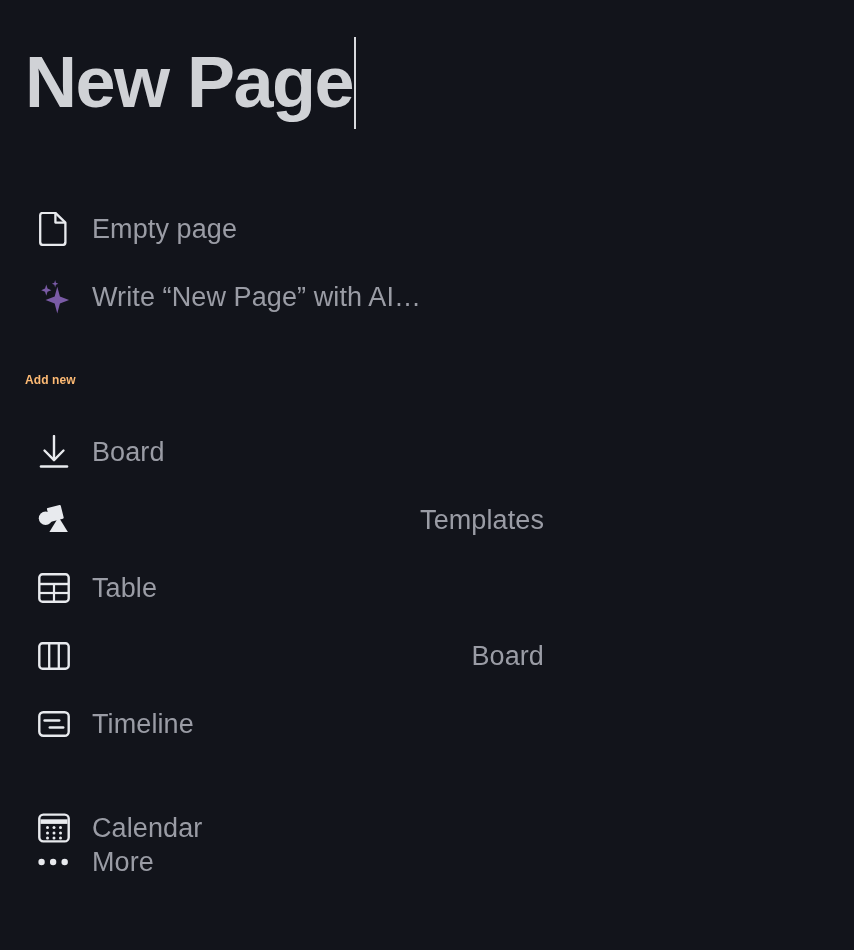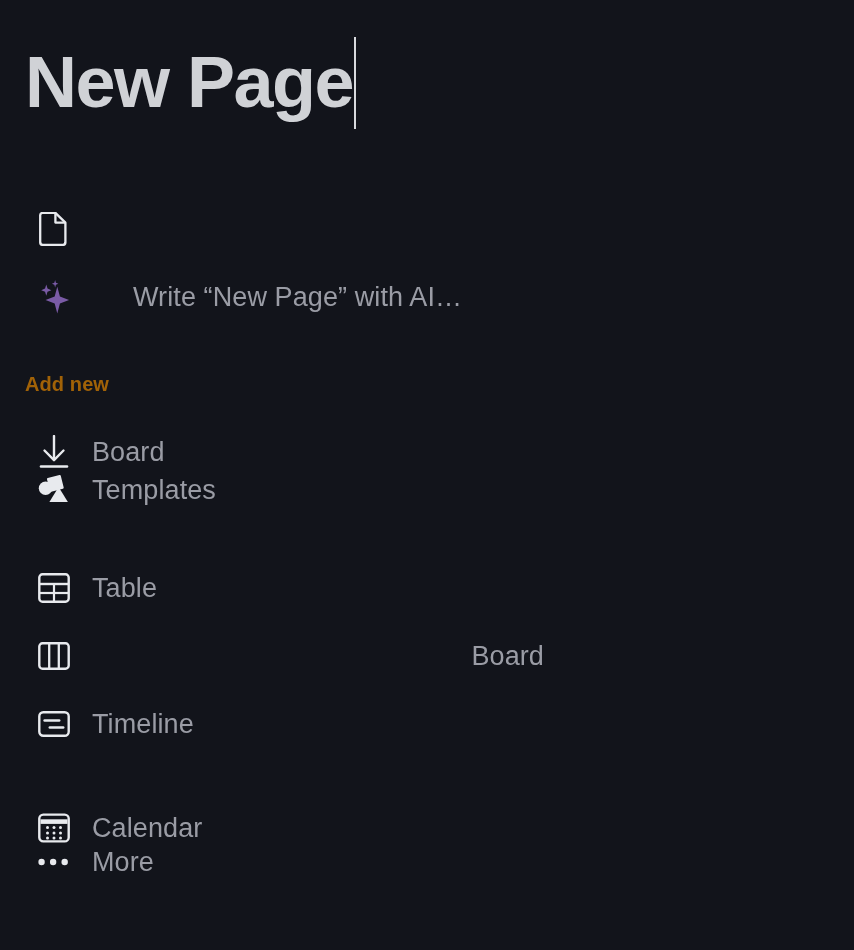--- a/index.html
+++ b/index.html
@@ -31,24 +31,24 @@
     margin-left:1px;
     margin-top:3px;
   }
 
   
   .menu { position:absolute; left:0; top:0; width:854px; }
 
   .section-label {
     position:absolute;
     left:25px;
-    font-size:20px;
+    font-size:12px;
     font-weight:bold;
     letter-spacing:0.1px;
-    color:#a16207;
+    color:#fdba74;
   }
 
   .row {
     position:absolute;
     left:24px;
     display:flex;
     align-items:center;
     height:44px;
     width:520px;
   }
@@ -85,23 +85,24 @@
 
   <div class="menu">
 
     <div class="row" style="top:207px;">
       <span class="ico">
         <svg width="30" height="34" viewBox="0 0 30 34">
           <path d="M2.2 3.2 A2.6 2.6 0 0 1 4.8 0.9 H17.4 L27.4 10.6 V30.4 A2.6 2.6 0 0 1 24.8 32.9 H4.8 A2.6 2.6 0 0 1 2.2 30.4 Z" fill="none" stroke="#e8eaee" stroke-width="2.3" stroke-linejoin="round"></path>
           <path d="M17.4 0.9 V10.6 H27.4" fill="none" stroke="#e8eaee" stroke-width="2.3" stroke-linejoin="round"></path>
         </svg>
       </span>
-    </div>
-
-    <div class="row" style="top:275px;gap:41px;">
+      <span class="label">Empty page</span>
+    </div>
+
+    <div class="row" style="top:275px;">
       <span class="ico">
         <svg width="34" height="36" viewBox="0 0 34 36">
           <path d="M20.5 7 L23.3 17.4 L33 21.2 L23.3 25 L20.5 35.4 L17.7 25 L8 21.2 L17.7 17.4 Z" fill="#7a5ba6"></path>
           <path d="M8.8 4.6 L10.1 9.1 L14.2 10.7 L10.1 12.3 L8.8 16.8 L7.5 12.3 L3.4 10.7 L7.5 9.1 Z" fill="#7a5ba6"></path>
           <path d="M18.2 0 L19.0 2.9 L21.6 3.9 L19.0 4.9 L18.2 7.8 L17.4 4.9 L14.8 3.9 L17.4 2.9 Z" fill="#7a5ba6"></path>
         </svg>
       </span>
       <span class="label ai">Write “New Page” with AI…</span>
     </div>
 
@@ -111,21 +112,21 @@
       <span class="ico">
         <svg width="32" height="34" viewBox="0 0 32 34">
           <path d="M16 1 V24" stroke="#e8eaee" stroke-width="2.4" fill="none" stroke-linecap="round"></path>
           <path d="M6.5 15.5 L16 25.2 L25.5 15.5" stroke="#e8eaee" stroke-width="2.4" fill="none" stroke-linecap="round" stroke-linejoin="round"></path>
           <path d="M3 31.5 H29" stroke="#e8eaee" stroke-width="2.6" fill="none" stroke-linecap="round"></path>
         </svg>
       </span>
       <span class="label">Board</span>
     </div>
 
-    <div class="row" style="top:468px;">
+    <div class="row" style="top:498px;justify-content:space-between;">
       <span class="ico">
         <svg width="36" height="36" viewBox="0 0 36 36">
           <circle cx="8.5" cy="16" r="7.6" fill="#e8eaee"></circle>
           <rect x="11.5" y="2.5" width="16" height="16" rx="1.2" fill="#e8eaee" transform="rotate(-14 19.5 10.5)"></rect>
           <path d="M23.2 14.6 L33.6 31.6 H12.8 Z" fill="#e8eaee"></path>
         </svg>
       </span>
       <span class="label">Templates</span>
     </div>
 

